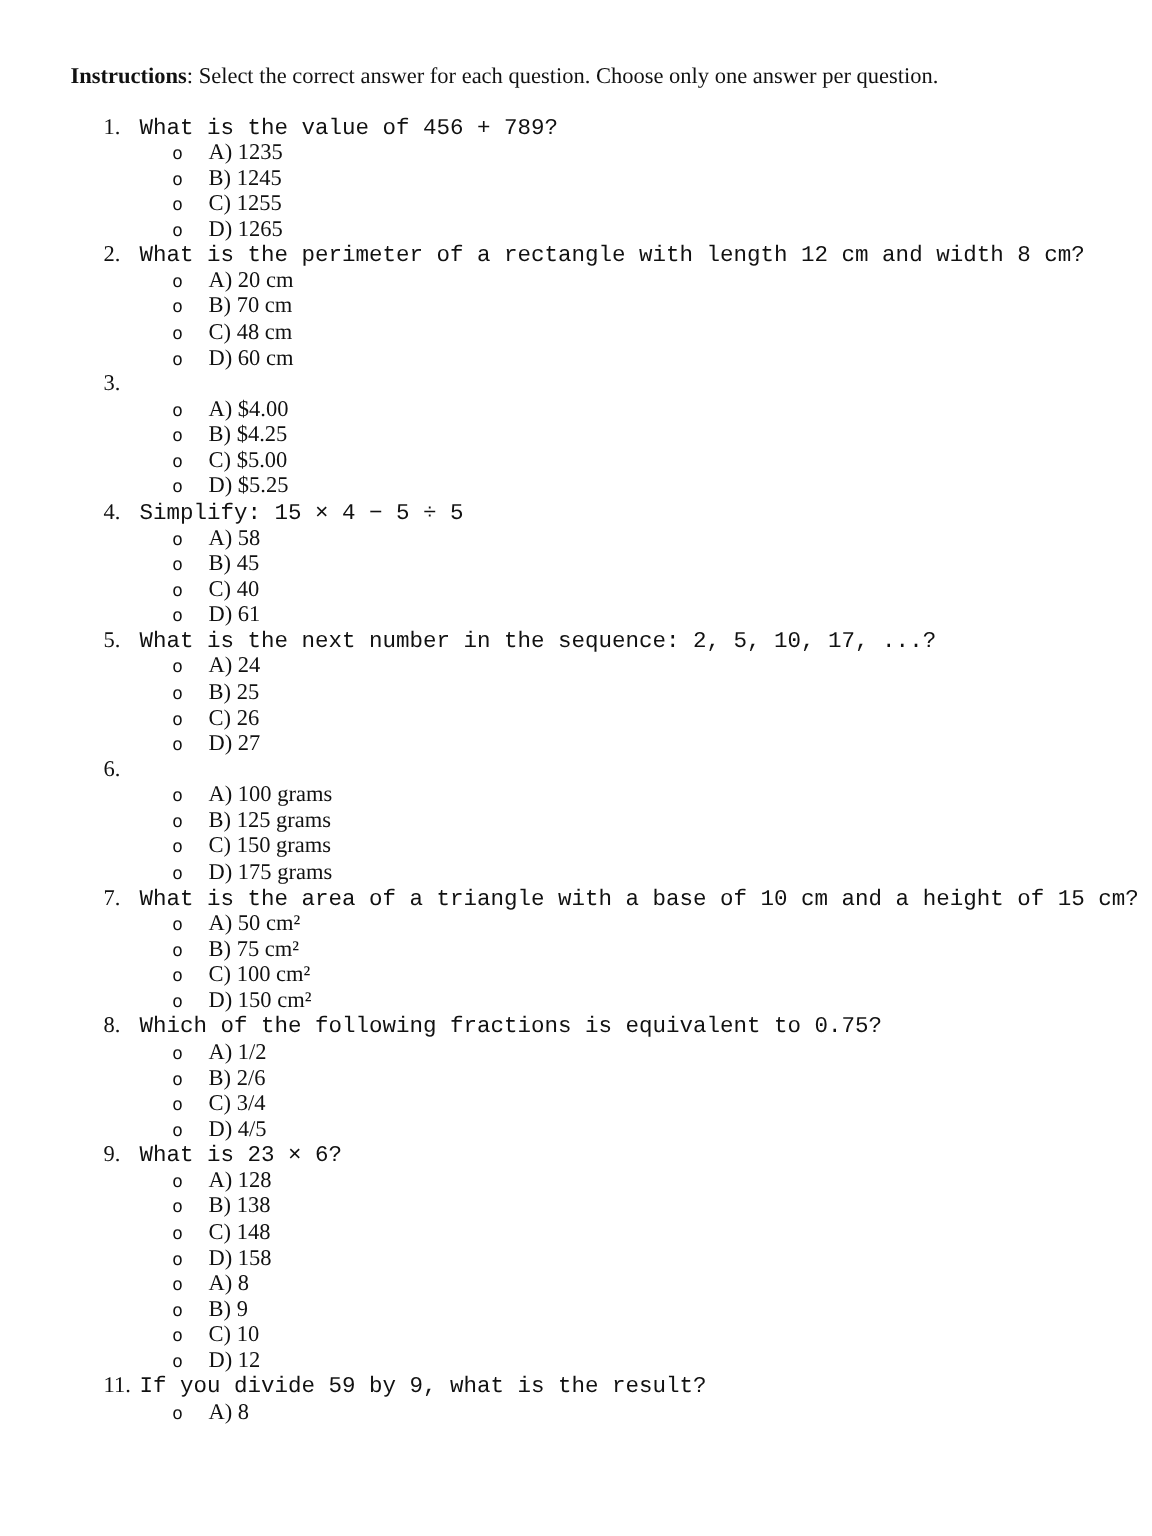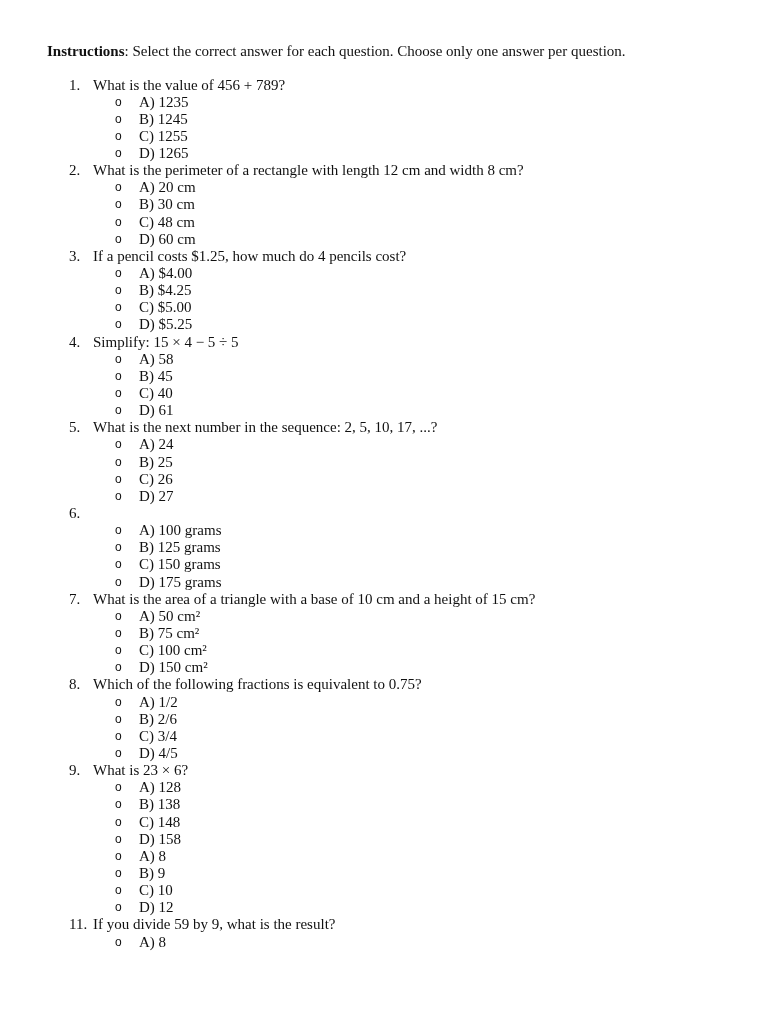--- a/index.html
+++ b/index.html
@@ -3,21 +3,21 @@
 <meta charset="utf-8">
 <style>
   html, body { margin:0; padding:0; background:#ffffff; }
   body { width:768px; height:1024px; overflow:hidden; position:relative;
          font-family:"Liberation Serif", "DejaVu Serif", serif; font-size:15px; color:#111; }
   .instr { position:absolute; left:47px; top:43px; white-space:nowrap; line-height:17px; }
   .instr b { font-weight:bold; }
   .qlist { position:absolute; left:0; top:76.5px; width:768px; }
   .q { position:relative; height:17.15px; line-height:17.15px; white-space:nowrap; }
   .qnum { position:absolute; left:69px; }
-  .qtext { position:absolute; left:93px; }
+  .qtext { position:absolute; left:93px;font-family:Liberation Mono, monospace; }
   .opt { position:relative; height:17.15px; line-height:17.15px; white-space:nowrap; }
   .bullet { position:absolute; left:115px; font-family:"Liberation Sans", sans-serif; font-size:12px; }
   .otext { position:absolute; left:139px; }
 </style>
 </head>
 <body>
 
 <div class="instr"><b>Instructions</b><span>: Select the correct answer for each question. Choose only one answer per question.</span></div>
 
 <div class="qlist" id="qlist">
@@ -44,33 +44,32 @@
     <div class="q">
       <span class="qnum">2.</span>
       <span class="qtext">What is the perimeter of a rectangle with length 12 cm and width 8 cm?</span>
     </div>
     <div class="opt">
       <span class="bullet">o</span>
       <span class="otext">A) 20 cm</span>
     </div>
     <div class="opt">
       <span class="bullet">o</span>
-      <span class="otext">B) 30 cm</span>
+      <span class="otext">B) 70 cm</span>
     </div>
     <div class="opt">
       <span class="bullet">o</span>
       <span class="otext">C) 48 cm</span>
     </div>
     <div class="opt">
       <span class="bullet">o</span>
       <span class="otext">D) 60 cm</span>
     </div>
     <div class="q">
       <span class="qnum">3.</span>
-      <span class="qtext">If a pencil costs $1.25, how much do 4 pencils cost?</span>
     </div>
     <div class="opt">
       <span class="bullet">o</span>
       <span class="otext">A) $4.00</span>
     </div>
     <div class="opt">
       <span class="bullet">o</span>
       <span class="otext">B) $4.25</span>
     </div>
     <div class="opt">

